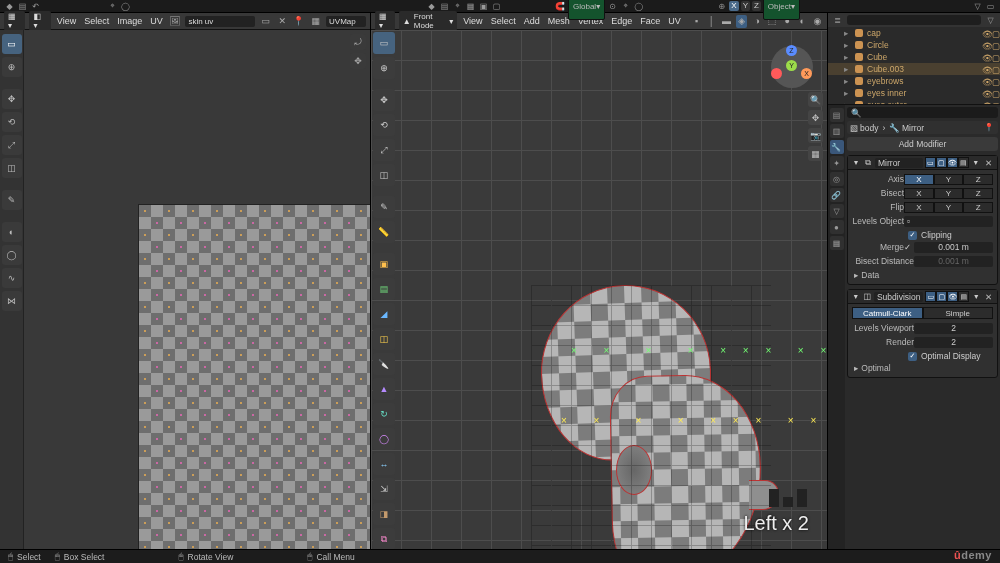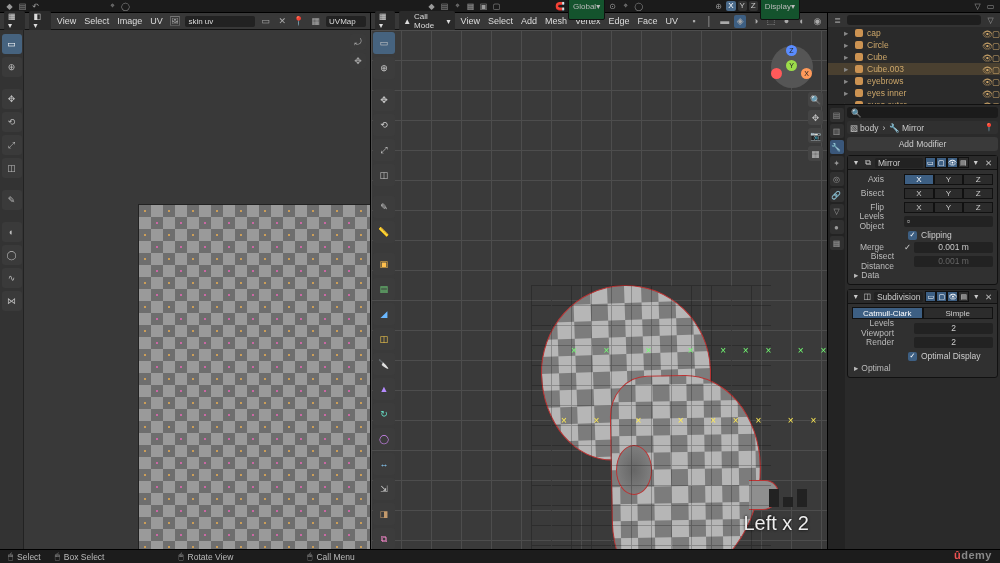--- a/index.html
+++ b/index.html
@@ -288,21 +288,21 @@
   .mod-block{border:1px solid #111;border-radius:3px;margin-bottom:4px;background:#303030;}
   .mod-head{height:14px;display:flex;align-items:center;gap:2px;padding:0 3px;background:#2a2a2a;border-bottom:1px solid #111;}
   .mod-head .mic{width:10px;height:10px;display:inline-flex;align-items:center;justify-content:center;font-size:8px;}
   .mod-head .nm{flex:1;background:#222;border-radius:2px;padding:0 3px;height:10px;display:flex;align-items:center;}
   .mod-head .tg{display:flex;}
   .mod-head .tg span{width:11px;height:11px;background:#2e2e2e;border:1px solid #111;font-size:7px;display:flex;align-items:center;justify-content:center;}
   .mod-head .tg span.on{background:#3d5f83;color:#fff;}
   .mod-head .close{color:#bbb; padding:0 2px;}
   .mod-body{padding:3px 4px;}
   .field{display:flex;align-items:center;height:12px;margin-bottom:2px;}
-  .field label{width:52px;text-align:right;padding-right:20px;color:#bbb;}
+  .field label{width:52px;text-align:right;padding-right:0;color:#bbb;}
   .field .xyz{flex:1;display:flex;gap:0;}
   .field .xyz span{flex:1;height:11px;background:#2b2b2b;display:flex;align-items:center;justify-content:center;border:1px solid #111;font-size:8px;}
   .field .xyz span.on{background:#3d5f83;color:#fff;}
   .field .val{flex:1;height:11px;background:#222;border-radius:2px;display:flex;align-items:center;justify-content:center;}
   .chk{display:flex;align-items:center;gap:4px;height:12px;}
   .chk .box{width:9px;height:9px;background:#3d5f83;border-radius:2px;display:flex;align-items:center;justify-content:center;color:#fff;font-size:7px;}
   .seg{display:flex;height:12px;margin-bottom:3px;}
   .seg span{flex:1;display:flex;align-items:center;justify-content:center;background:#2c2c2c;border:1px solid #111;font-size:8px;}
   .seg span.on{background:#3d5f83;color:#fff;}
   .subhead{height:12px;display:flex;align-items:center;gap:3px;color:#bbb;padding-left:2px;}
@@ -344,21 +344,21 @@
     <span class="pill"><span>Global</span> ▾</span>
     <span class="tb-icon">⊙</span>
     <span class="tb-icon">⌖</span>
     <span class="tb-icon">◯</span>
   </div>
   <div class="bk" style="position:absolute;right:200px;">
     <span class="tb-icon">⊕</span>
     <span class="tb-axis on">X</span>
     <span class="tb-axis">Y</span>
     <span class="tb-axis">Z</span>
-    <span class="pill"><span>Display</span> ▾</span>
+    <span class="pill"><span>Object</span> ▾</span>
   </div>
   <div class="bk" style="position:absolute;right:4px;">
     <span class="tb-icon">▽</span>
     <span class="tb-icon">▭</span>
   </div>
 </div>
 
 <div class="main">
 
   <div class="pane-left">
@@ -400,21 +400,21 @@
           <div class="ft">⤾</div>
           <div class="ft">✥</div>
         </div>
       </div>
     </div>
   </div>
 
   <div class="pane-center">
     <div class="header-row">
       <span class="drop">▦ ▾</span>
-      <span class="drop">▲ <span>Call Mode</span> ▾</span>
+      <span class="drop">▲ <span>Front Mode</span> ▾</span>
       <span class="menu">View</span>
       <span class="menu">Select</span>
       <span class="menu">Add</span>
       <span class="menu">Mesh</span>
       <span class="menu">Vertex</span>
       <span class="menu">Edge</span>
       <span class="menu">Face</span>
       <span class="menu">UV</span>
       <div class="spacer"></div>
       <span class="hdr-icon">▪</span>

